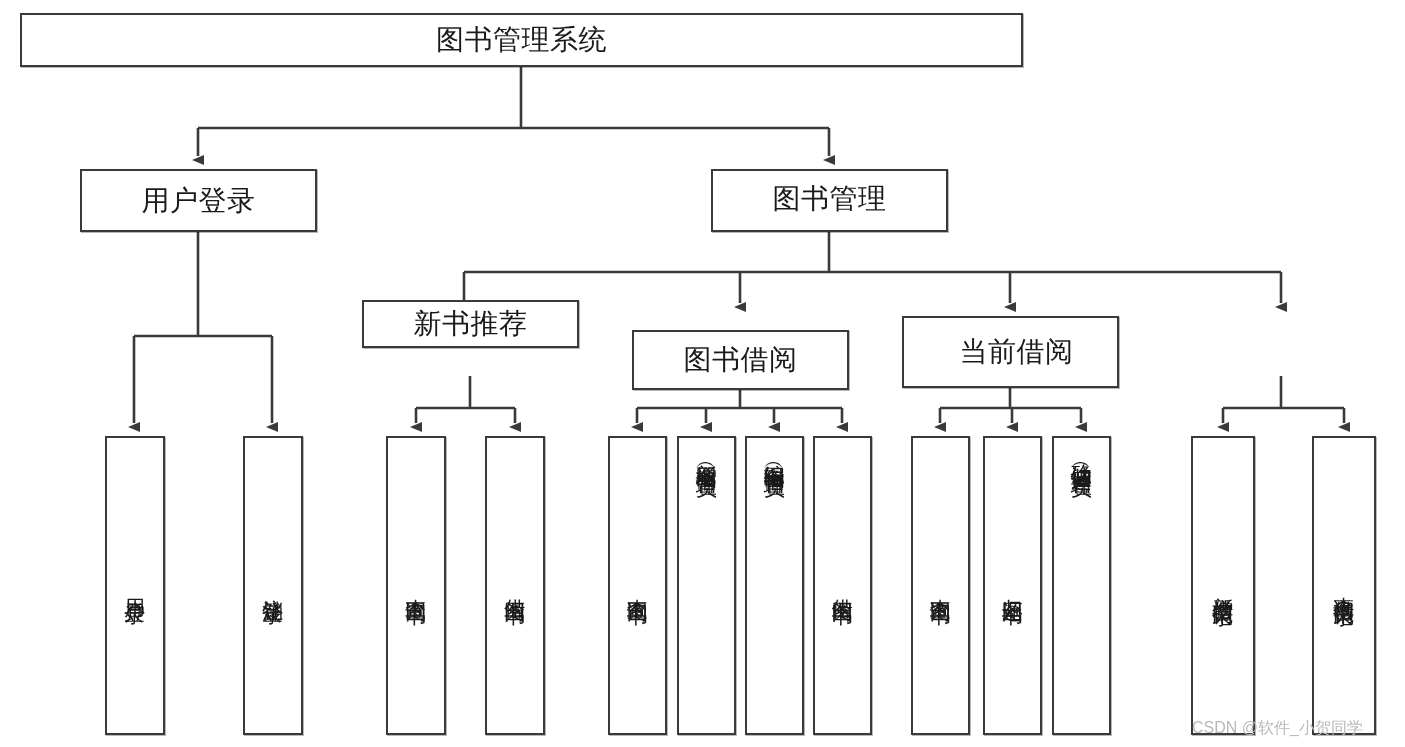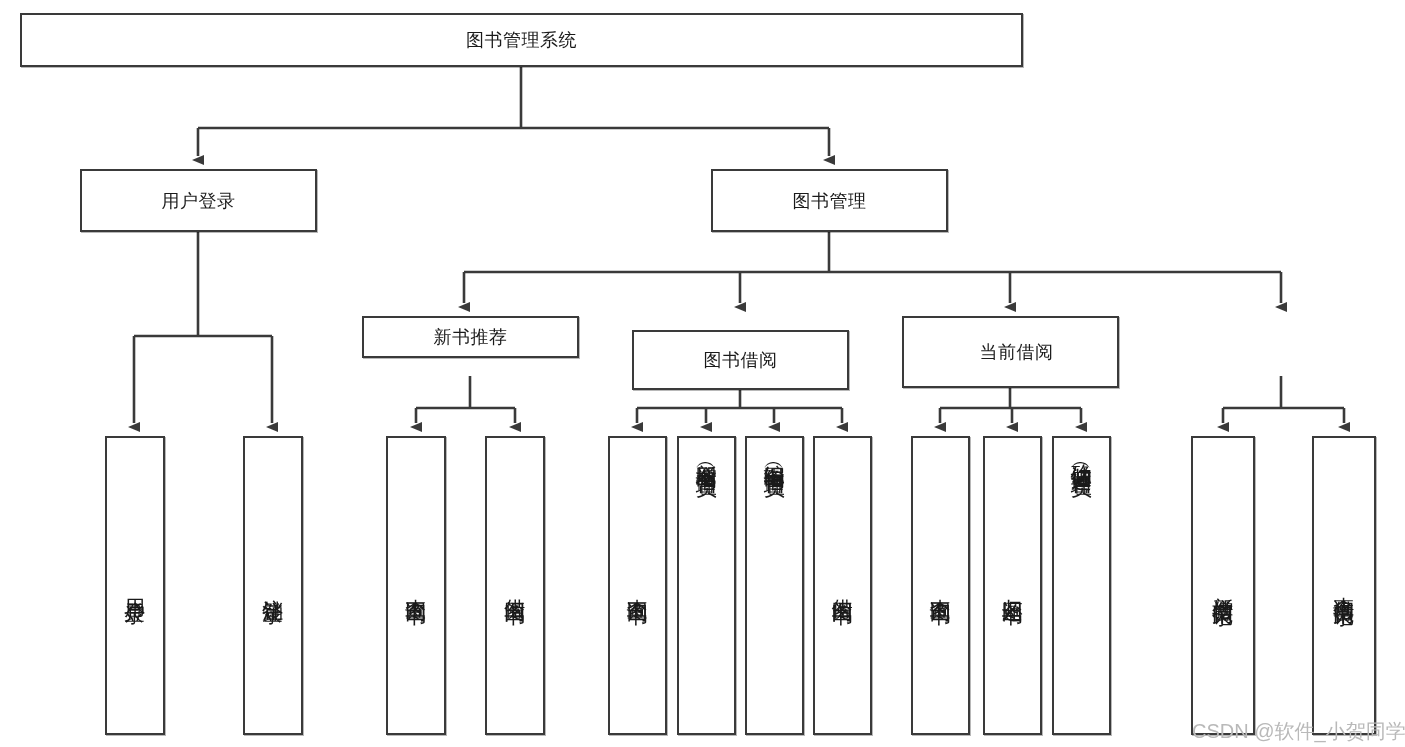--- a/index.html
+++ b/index.html
@@ -30,41 +30,41 @@
     justify-content: center;
     color: #1a1a1a;
     box-shadow: 1px 1px 0 rgba(0,0,0,0.28);
   }
   .node .label {
     display: block;
     white-space: nowrap;
     letter-spacing: 0.5px;
   }
   .node.horizontal .label {
-    font-size: 18px;
+    font-size: 28px;
     line-height: 1;
   }
   .node.vertical {
     align-items: flex-start;
     padding-top: 9px;
   }
   .node.vertical .label {
     writing-mode: vertical-rl;
     text-orientation: upright;
     font-size: 21px;
     line-height: 1.32;
     letter-spacing: 2px;
     white-space: nowrap;
   }
   .node.vertical.tall-text .label {
     line-height: 1.3;
   }
   .watermark {
     position: absolute;
-    font-size: 20px;
+    font-size: 16px;
     color: #b9b9b9;
     white-space: nowrap;
     user-select: none;
   }
 </style>
 </head>
 <body>
 
 <div id="canvas">
 
@@ -118,25 +118,25 @@
     </g>
   </svg>
 
   <div class="node horizontal" style="left:20px; top:13px; width:1003px; height:54px;">
     <span class="label">图书管理系统</span>
   </div>
 
   <div class="node horizontal" style="left:80px; top:169px; width:237px; height:63px;">
     <span class="label">用户登录</span>
   </div>
-  <div class="node horizontal" style="left:711px; top:169px; width:237px; height:63px;">
+  <div class="node horizontal" style="left:711px; top:169px; width:237px; height:63px;font-family:Liberation Mono, monospace;">
     <span class="label">图书管理</span>
   </div>
 
-  <div class="node horizontal" style="left:362px; top:316px; width:217px; height:42px;">
+  <div class="node horizontal" style="left:362px; top:300px; width:217px; height:48px;">
     <span class="label">新书推荐</span>
   </div>
   <div class="node horizontal" style="left:632px; top:330px; width:217px; height:60px;">
     <span class="label">图书借阅</span>
   </div>
   <div class="node horizontal" style="left:902px; top:316px; width:217px; height:72px;padding-left:12px;">
     <span class="label">当前借阅</span>
   </div>
 
   <div class="node vertical" style="left:105px; top:436px; width:60px; height:299px; align-items:center; padding-top:0;">

